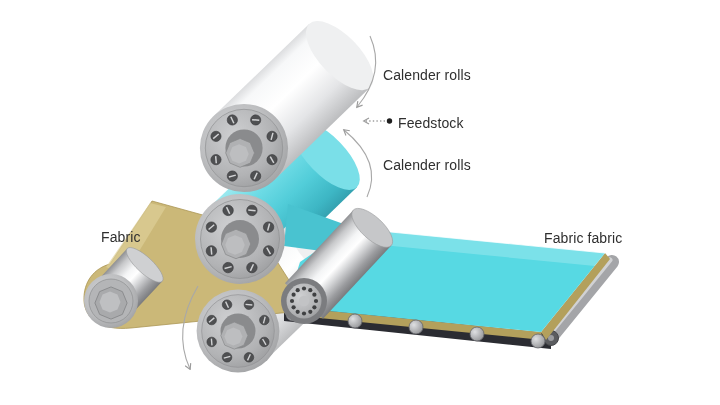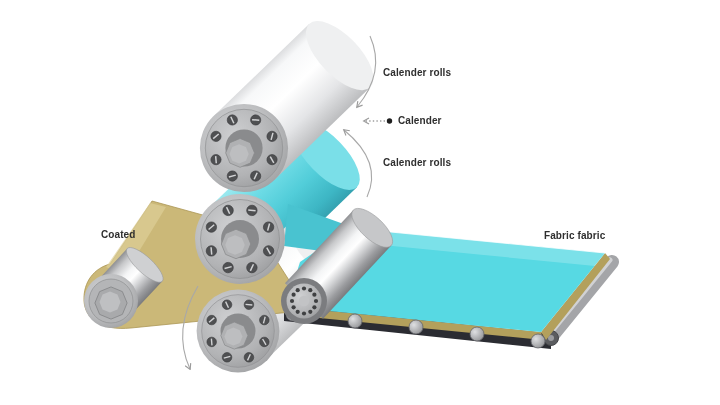--- a/index.html
+++ b/index.html
@@ -1,19 +1,19 @@
 <!DOCTYPE html>
 <html><head>
 <meta charset="utf-8">
 <style>
   html,body{margin:0;padding:0;background:#fff;}
   .stage{position:relative;width:720px;height:405px;background:#ffffff;overflow:hidden;
          font-family:"Liberation Sans",sans-serif;}
   .stage svg{position:absolute;left:0;top:0;}
-  .lbl{position:absolute;font-size:10px;font-weight:700;line-height:1.2;color:#2f2f2f;
+  .lbl{position:absolute;font-size:14px;font-weight:400;line-height:1.2;color:#2f2f2f;
        white-space:nowrap;letter-spacing:.1px;}
   #lbl-cal-top{left:383px;top:67px}
   #lbl-feedstock{left:398px;top:115px}
   #lbl-cal-bot{left:383px;top:157px}
   #lbl-fabric{left:101px;top:229px}
   #lbl-coated{left:544px;top:230px}
 </style>
 </head>
 <body>
 
@@ -170,17 +170,17 @@
   <g fill="none" stroke="#a8a8a8" stroke-width="1.1">
     <path d="M 370 36 Q 386 72 357 107" marker-end="url(#arr)"></path>
     <path d="M 367 197 Q 383 162 344 130" marker-end="url(#arr)"></path>
     <path d="M 198 286 Q 172 330 190 369" marker-end="url(#arr)"></path>
     <path d="M 385 121 L 364 121" stroke="#6e6e6e" stroke-dasharray="1.4 2.2" marker-end="url(#arr)"></path>
   </g>
   <circle cx="389.5" cy="121" r="2.7" fill="#1f1f1f"></circle>
 </svg>
 
   <div class="lbl" id="lbl-cal-top">Calender rolls</div>
-  <div class="lbl" id="lbl-feedstock">Calender</div>
+  <div class="lbl" id="lbl-feedstock">Feedstock</div>
   <div class="lbl" id="lbl-cal-bot">Calender rolls</div>
-  <div class="lbl" id="lbl-fabric">Coated</div>
+  <div class="lbl" id="lbl-fabric">Fabric</div>
   <div class="lbl" id="lbl-coated">Fabric fabric</div>
 </div>
 
 </body></html>

